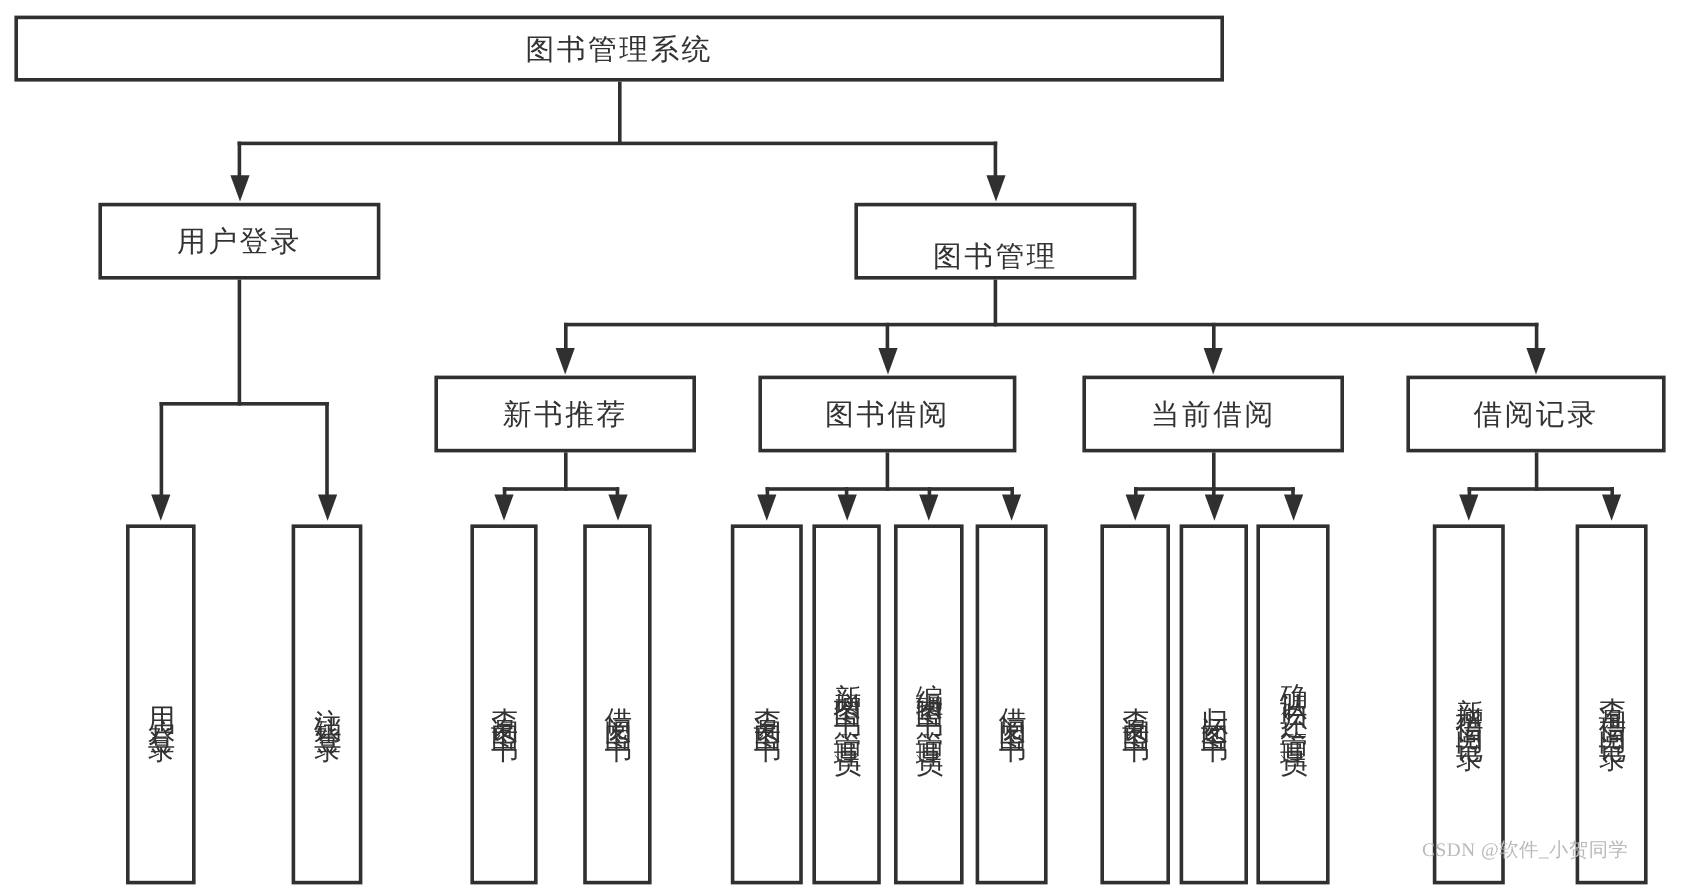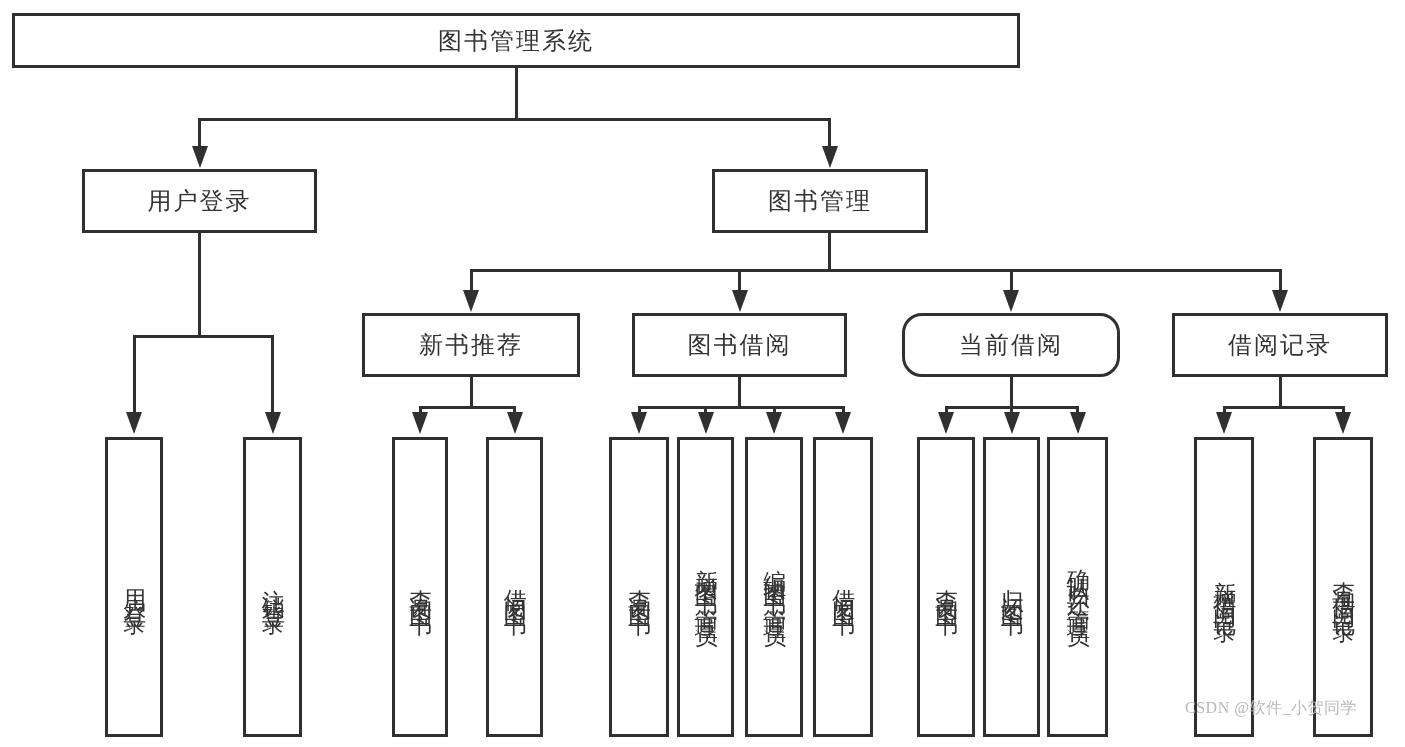--- a/index.html
+++ b/index.html
@@ -64,31 +64,31 @@
 
 <div class="canvas">
 
   <div class="hbox" style="left:12px; top:13px; width:1008px; height:55px;">
     <span class="lbl">图书管理系统</span>
   </div>
 
   <div class="hbox" style="left:82px; top:169px; width:235px; height:64px;">
     <span class="lbl">用户登录</span>
   </div>
-  <div class="hbox" style="left:712px; top:169px; width:216px; height:64px;">
+  <div class="hbox" style="left:712px; top:169px; width:235px; height:64px;align-items:flex-end;">
     <span class="lbl">图书管理</span>
   </div>
 
   <div class="hbox" style="left:362px; top:313px; width:218px; height:64px;">
     <span class="lbl">新书推荐</span>
   </div>
   <div class="hbox" style="left:632px; top:313px; width:215px; height:64px;">
     <span class="lbl">图书借阅</span>
   </div>
-  <div class="hbox" style="left:902px; top:313px; width:218px; height:64px;border-radius:20px;">
+  <div class="hbox" style="left:902px; top:313px; width:218px; height:64px;">
     <span class="lbl">当前借阅</span>
   </div>
   <div class="hbox" style="left:1172px; top:313px; width:216px; height:64px;">
     <span class="lbl">借阅记录</span>
   </div>
 
   <div class="vbox" style="left:105px; top:437px; width:58px; height:300px;">
     <span class="lbl">用户登录</span>
   </div>
   <div class="vbox" style="left:243px; top:437px; width:59px; height:300px;">

